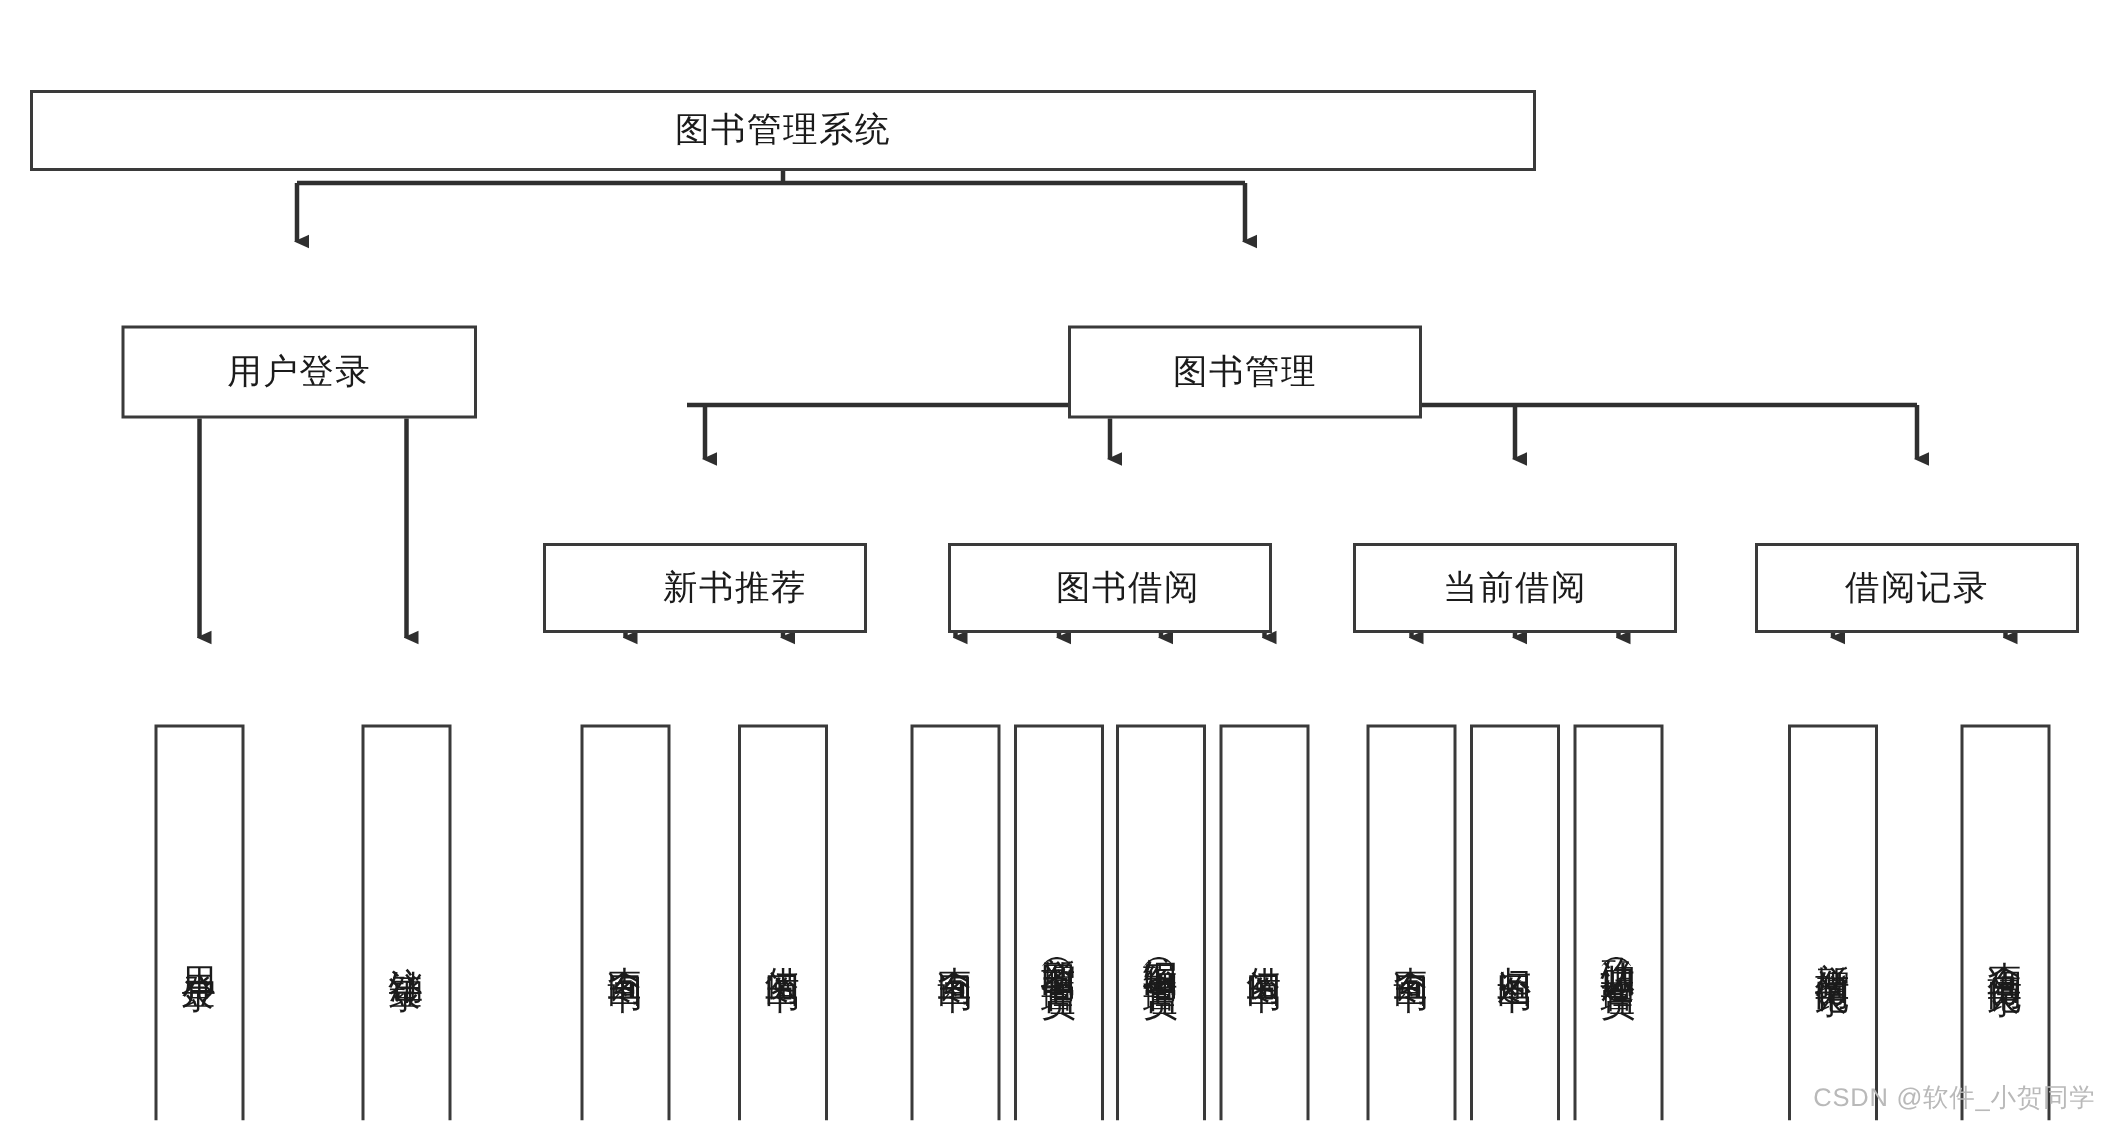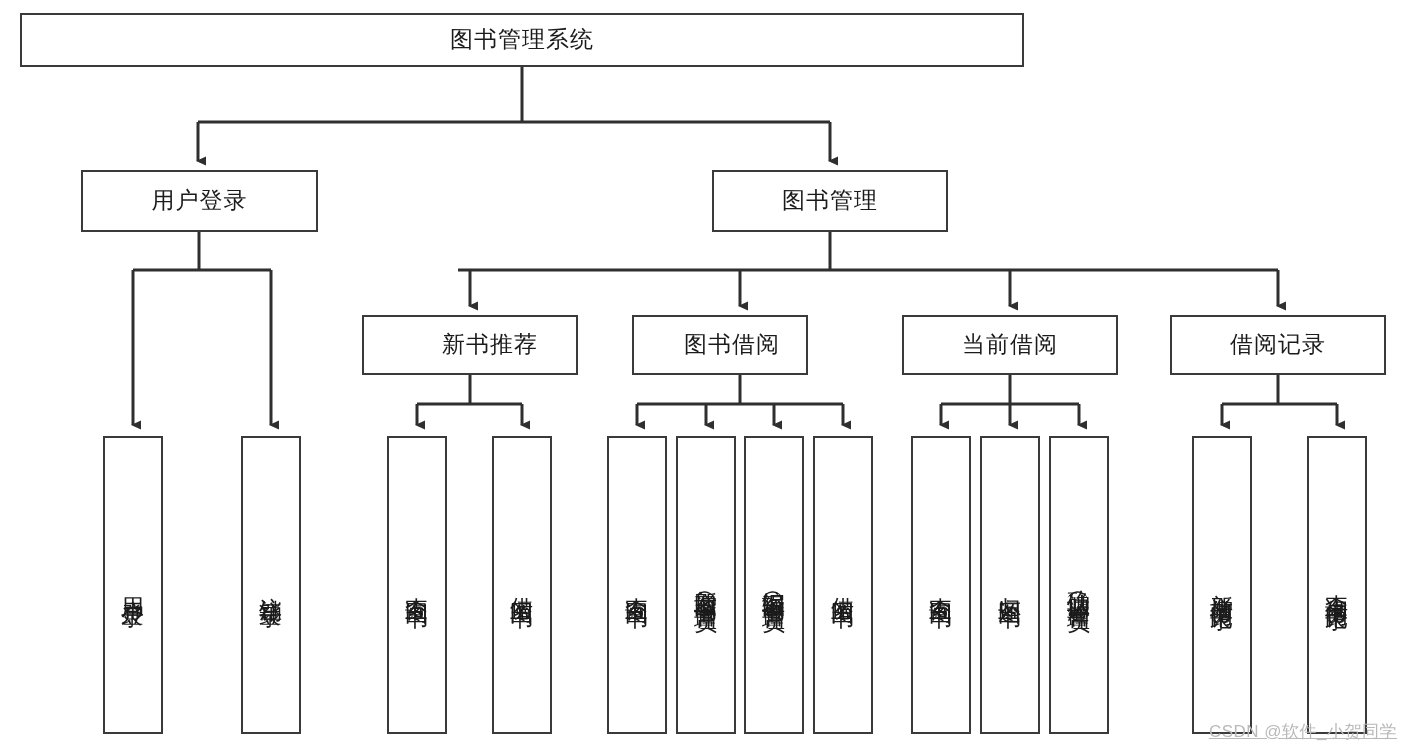--- a/index.html
+++ b/index.html
@@ -27,20 +27,21 @@
   .node-box {
     position: absolute;
     box-sizing: border-box;
     border: 2px solid #3a3a3a;
     background: #ffffff;
     display: flex;
     align-items: center;
     justify-content: center;
     color: #1b1b1b;
     z-index: 2;
+    margin-top: 47px;
   }
   .node-box.horiz {
     font-size: 23px;
     letter-spacing: 1px;
     line-height: 1.2;
   }
   .node-box.vert {
     writing-mode: vertical-rl;
     text-orientation: upright;
     font-size: 23px;
@@ -54,21 +55,20 @@
   }
   #watermark {
     position: absolute;
     right: 8px;
     bottom: 4px;
     font-size: 17px;
     color: #b9b9b9;
     letter-spacing: 0.5px;
     z-index: 5;
     white-space: nowrap;
-    text-decoration: underline;
   }
 </style>
 </head>
 <body>
 
 <div id="diagram-root">
 
   <svg id="tree-svg" viewBox="0 0 1405 747" xmlns="http://www.w3.org/2000/svg">
     <defs>
       <marker id="arrow" markerWidth="10" markerHeight="10" refX="5" refY="8" orient="auto" markerUnits="userSpaceOnUse">
@@ -126,21 +126,21 @@
   <div class="node-box horiz" style="left:81px; top:170px; width:237px; height:62px;">
     <span class="node-label">用户登录</span>
   </div>
   <div class="node-box horiz" style="left:712px; top:170px; width:236px; height:62px;">
     <span class="node-label">图书管理</span>
   </div>
 
   <div class="node-box horiz" style="left:362px; top:315px; width:216px; height:60px;padding-left:40px;">
     <span class="node-label">新书推荐</span>
   </div>
-  <div class="node-box horiz" style="left:632px; top:315px; width:176px; height:60px;padding-left:24px;">
+  <div class="node-box horiz" style="left:632px; top:315px; width:216px; height:60px;padding-left:24px;">
     <span class="node-label">图书借阅</span>
   </div>
   <div class="node-box horiz" style="left:1170px; top:315px; width:216px; height:60px;">
     <span class="node-label">借阅记录</span>
   </div>
   <div class="node-box horiz" style="left:902px; top:315px; width:216px; height:60px;">
     <span class="node-label">当前借阅</span>
   </div>
 
   <div class="node-box vert" style="left:103px; top:436px; width:60px; height:298px;">

